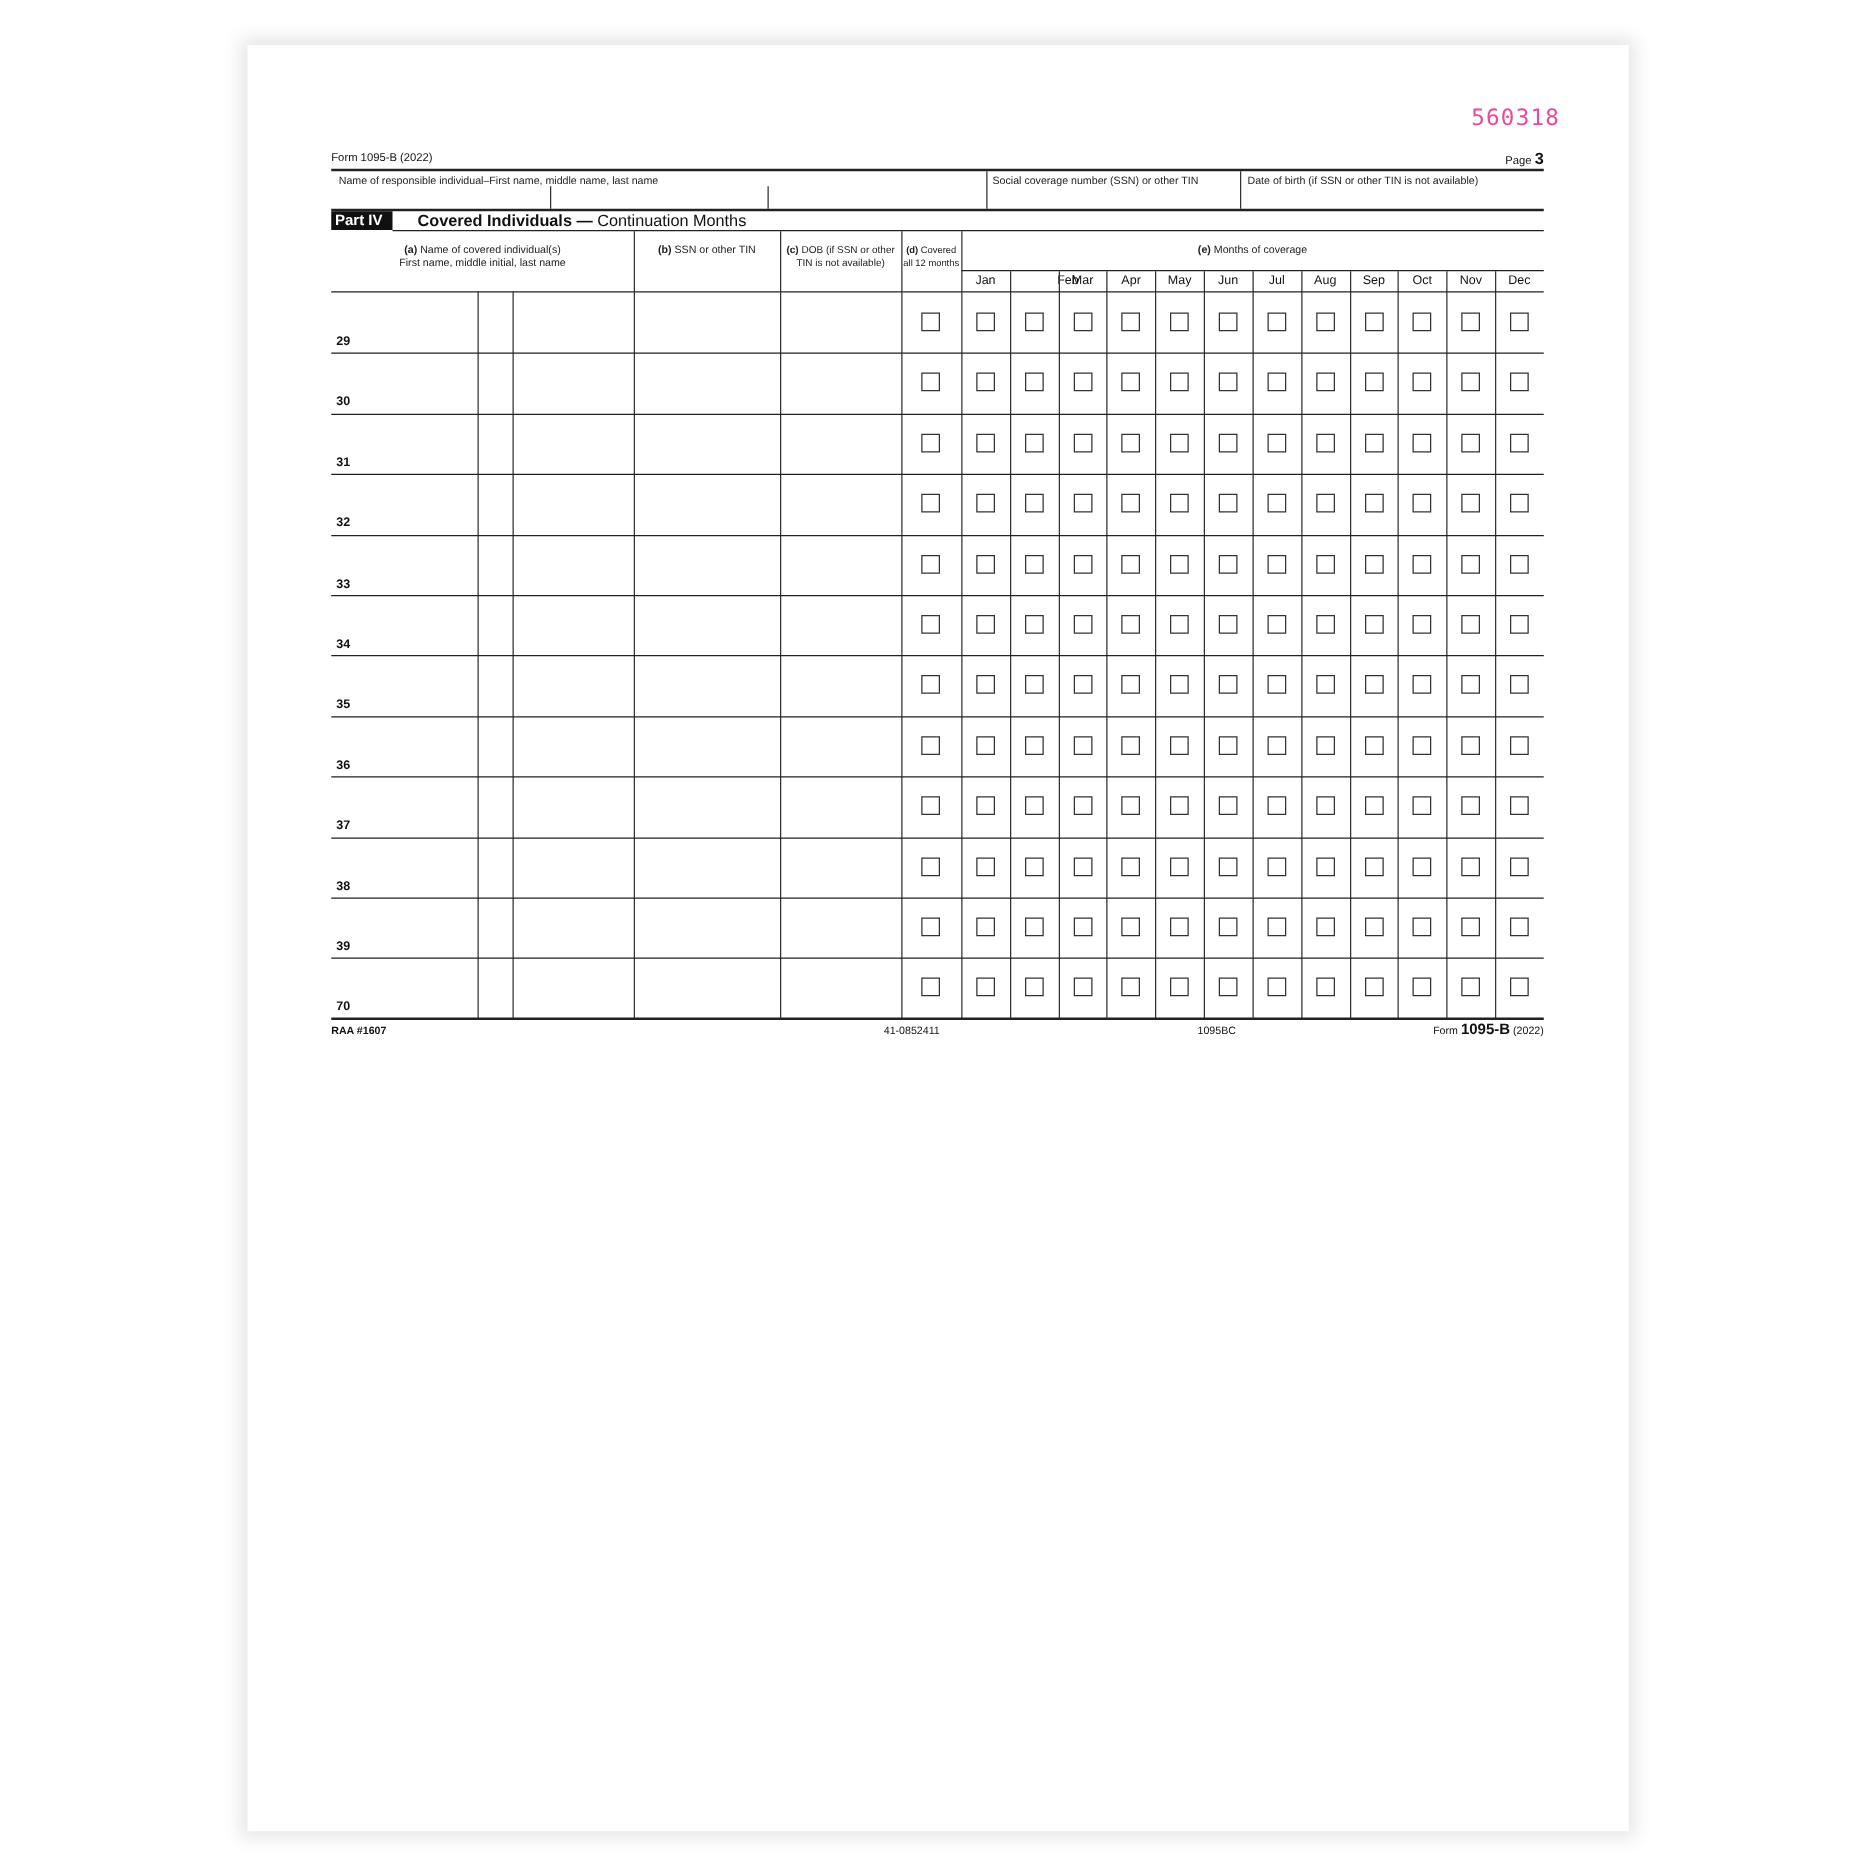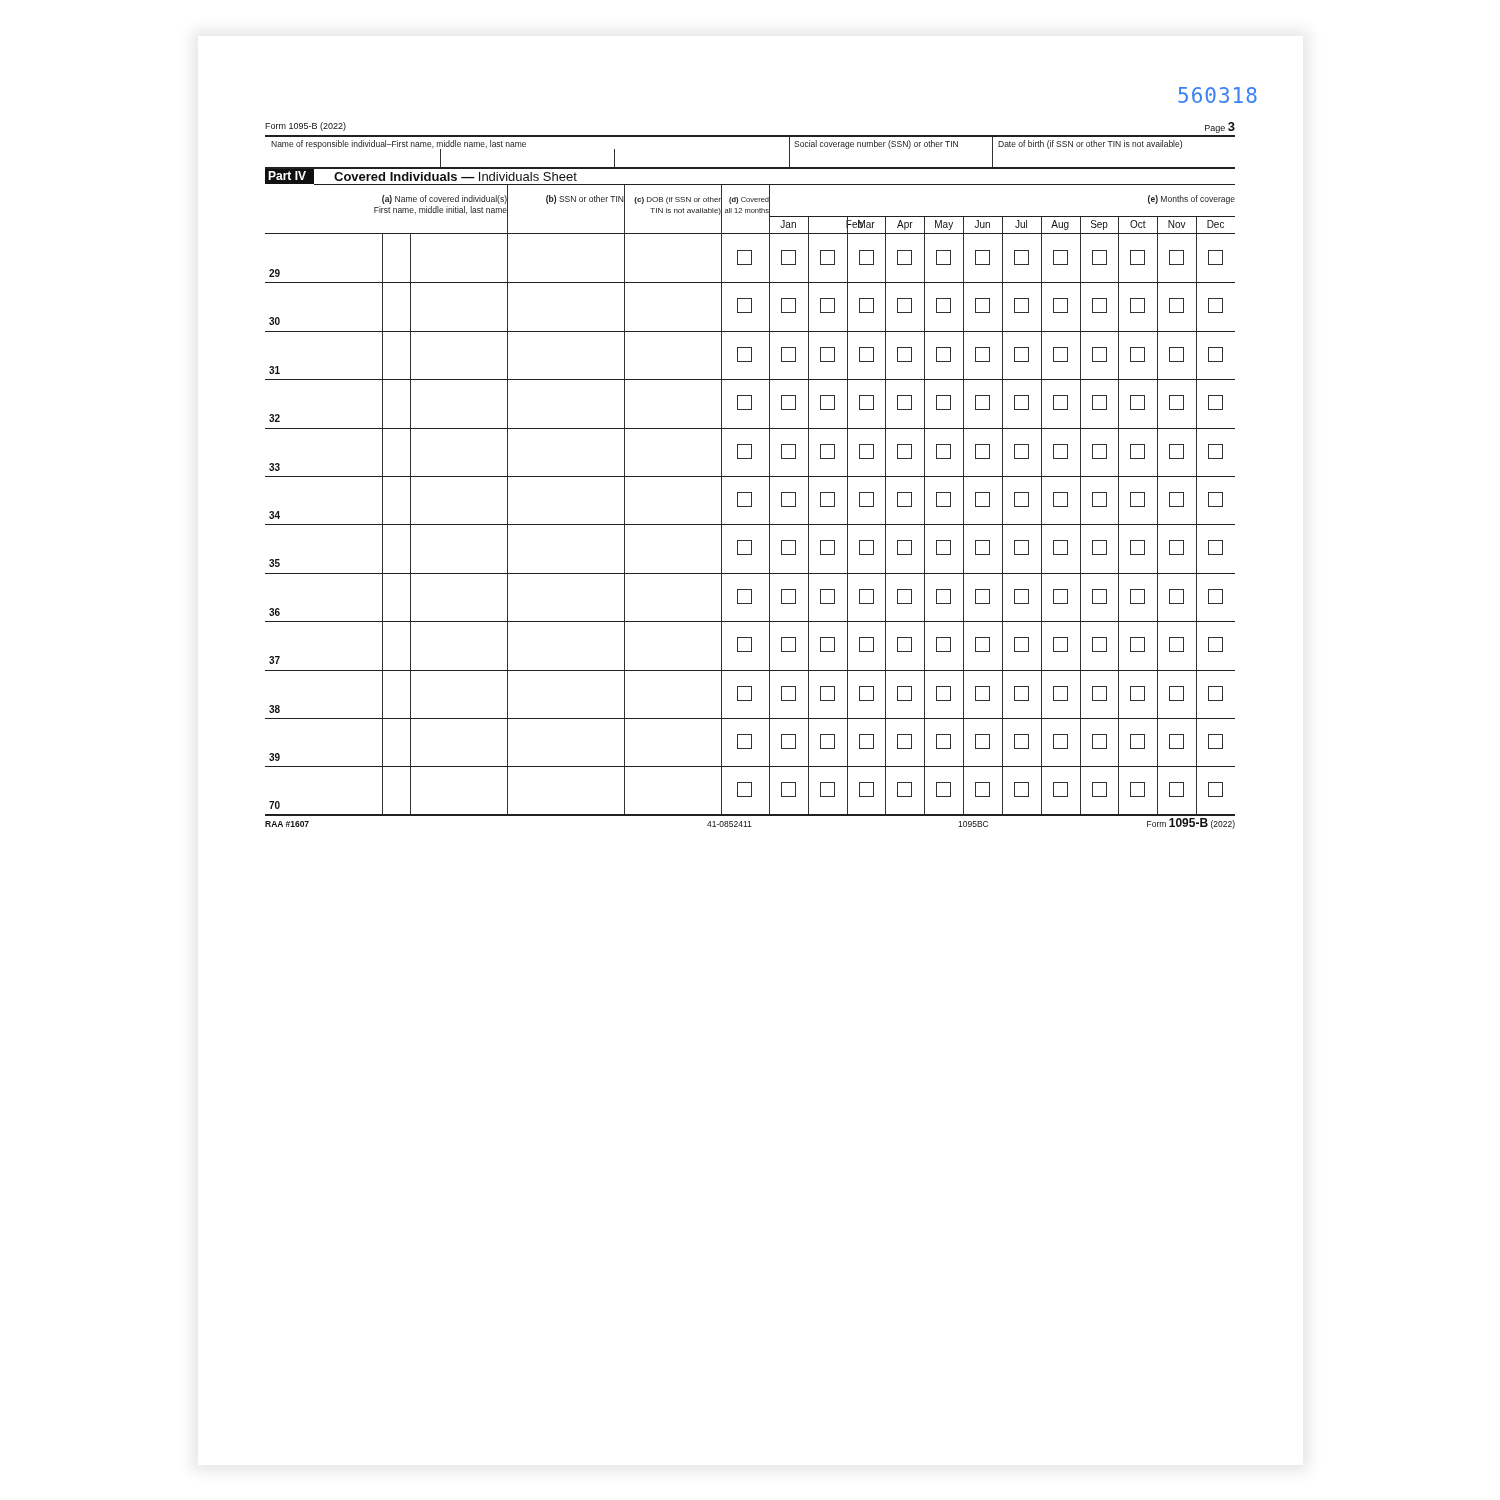--- a/index.html
+++ b/index.html
@@ -1,29 +1,29 @@
 <!DOCTYPE html>
 <html><head>
 <meta charset="utf-8">
 <style>
   html, body { margin:0; padding:0; }
   body { width:1500px; height:1500px; background:#ffffff; position:relative; overflow:hidden; font-family:"Liberation Sans", sans-serif; color:#111; }
   .page { position:absolute; left:198px; top:36px; width:1105px; height:1429px; background:#fff; box-shadow:0 0 14px 6px rgba(0,0,0,0.10); }
   .abs { position:absolute; }
-  .doc-id { left:1177px; top:84px; font-family:"DejaVu Sans Mono", monospace; font-size:21px; letter-spacing:1px; color:#3b82f6; }
+  .doc-id { left:1177px; top:84px; font-family:"DejaVu Sans Mono", monospace; font-size:18px; letter-spacing:1px; color:#ec4899; }
   .form-top { left:265px; top:121px; font-size:9px; }
   .page-no { right:265px; top:119px; font-size:9px; }
   .page-no b { font-size:13px; }
   .hline { position:absolute; background:#222; }
   .vline { position:absolute; background:#333; width:1px; }
   .lbl { position:absolute; font-size:8.5px; color:#222; white-space:nowrap; }
   .part-badge { left:265px; top:169px; width:49px; height:15px; background:#111; color:#fff; font-weight:bold; font-size:12px; line-height:15px; padding-left:3px; box-sizing:border-box; }
   .part-title { left:334px; top:169px; font-size:13px; line-height:15px; }
   .part-title b { font-weight:bold; }
-  .colhead { position:absolute; font-size:8.5px; text-align:right; line-height:11px; color:#222; }
+  .colhead { position:absolute; font-size:8.5px; text-align:center; line-height:11px; color:#222; }
   .month { position:absolute; top:217px; height:16px; font-size:10px; line-height:16px; text-align:center; width:38.8px; }
   .rownum { position:absolute; left:269px; font-size:10px; font-weight:bold; }
   .cb { position:absolute; width:15px; height:15px; border:1.3px solid #333; box-sizing:border-box; background:#fff; }
   .foot { position:absolute; top:819px; font-size:9px; }
 </style>
 </head>
 <body>
 
 <div class="page"></div>
 
@@ -41,21 +41,21 @@
 <div class="lbl" style="left:998px;top:139px;">Date of birth (if SSN or other TIN is not available)</div>
 <div class="hline" style="left:265px;top:167px;width:970px;height:2px;"></div>
 
 <div class="abs" style="left:265px;top:149px;width:175px;height:18px;"></div>
 <div class="abs" style="left:441px;top:149px;width:173px;height:18px;"></div>
 <div class="abs" style="left:615px;top:149px;width:174px;height:18px;"></div>
 <div class="abs" style="left:790px;top:150px;width:202px;height:17px;"></div>
 <div class="abs" style="left:993px;top:150px;width:242px;height:17px;"></div>
 
 <div class="abs part-badge">Part IV</div>
-<div class="abs part-title"><b>Covered Individuals —</b><span> Individuals Sheet</span></div>
+<div class="abs part-title"><b>Covered Individuals —</b><span> Continuation Months</span></div>
 <div class="hline" style="left:314px;top:184px;width:921px;height:1px;"></div>
 
 <div class="colhead" style="left:265px;top:194px;width:242px;">
   <div><b>(a)</b><span> Name of covered individual(s)</span></div>
   <div>First name, middle initial, last name</div>
 </div>
 <div class="colhead" style="left:507px;top:194px;width:117px;">
   <b>(b)</b><span> SSN or other TIN</span>
 </div>
 <div class="colhead" style="left:624px;top:194px;width:97px;font-size:8px;">

